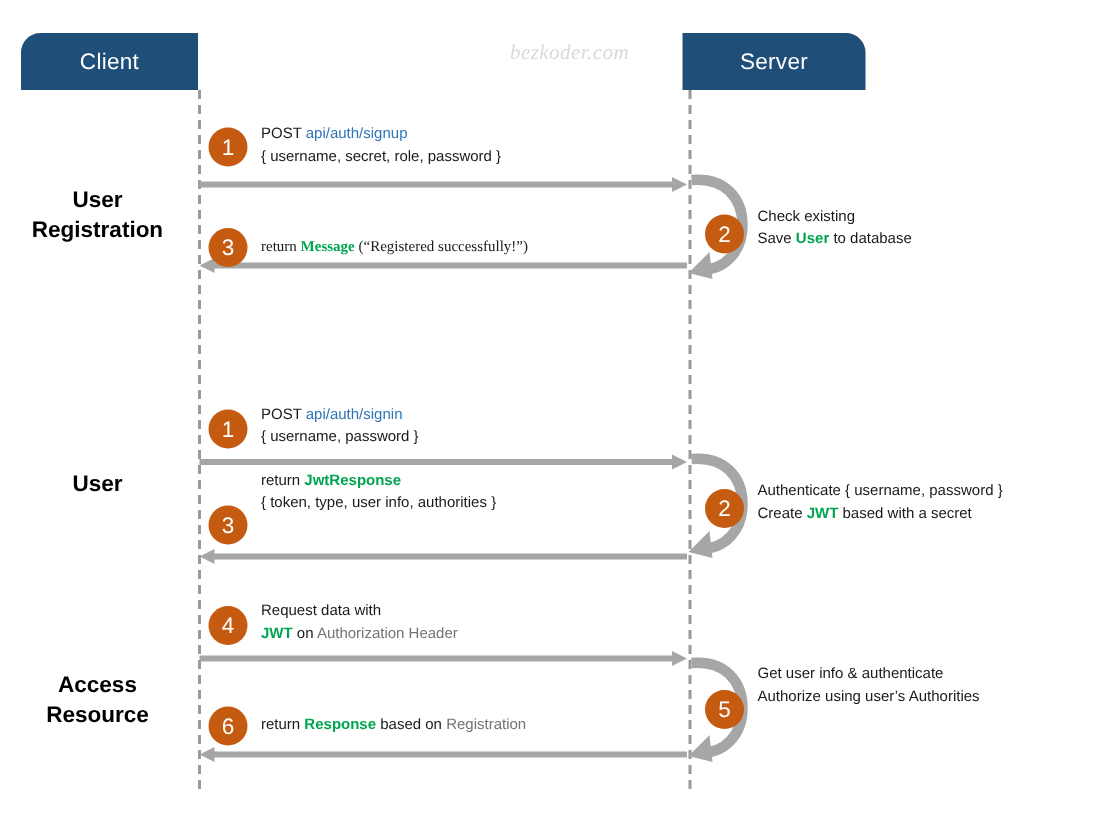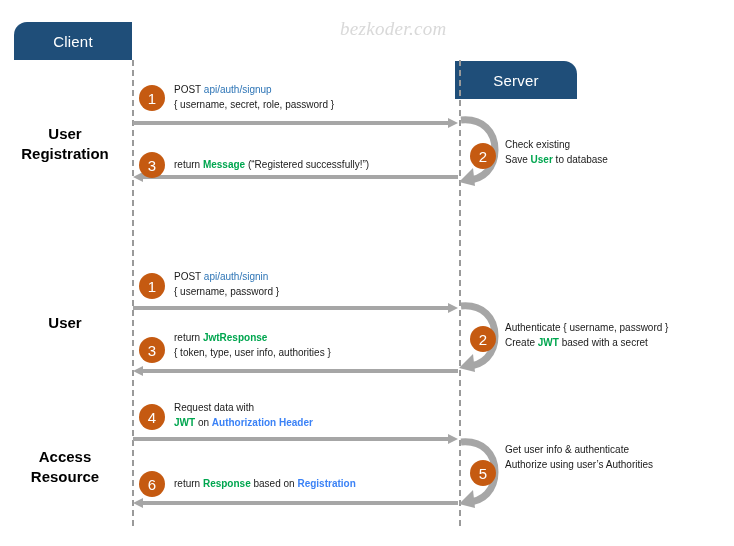--- a/index.html
+++ b/index.html
@@ -33,29 +33,28 @@
     width: 118px;
     height: 38px;
     border-top-left-radius: 13px;
   }
   .actor-server {
     left: 455px;
     top: 22px;
     width: 122px;
     height: 38px;
     border-top-right-radius: 13px;
-    margin-top: 39px;
   }
 
   
   .watermark {
     position: absolute;
     left: 340px;
-    top: 18px;
-    font-size: 19px;
+    top: 28px;
+    font-size: 14px;
     font-style: italic;
     color: #d9d9d9;
     letter-spacing: 0.3px;
     font-family: "Liberation Serif", serif;
   }
 
   
   .lifeline {
     position: absolute;
     top: 60px;
@@ -126,21 +125,21 @@
   
   .msg-text {
     position: absolute;
     font-size: 10px;
     color: #1a1a1a;
     line-height: 1.45;
     white-space: nowrap;
   }
   .kw-blue  { color: #2E75B6; }
   .kw-green { color: #00A64F; font-weight: bold; }
-  .kw-bold  { font-weight: bold; color: #3b82f6; }
+  .kw-bold  { font-weight: normal; color: #737373; }
 
   
   .selfloop {
     position: absolute;
     width: 44px;
     height: 74px;
   }
   .selfloop svg { display: block; }
 </style>
 </head>
@@ -192,21 +191,21 @@
   </div>
   <div class="step-badge" style="left:470px; top:143px;">2</div>
   <div class="msg-text" style="left:505px; top:138px;">
     <div>Check existing</div>
     <div>
       <span>Save </span><span class="kw-green">User</span><span> to database</span>
     </div>
   </div>
 
   <div class="step-badge" style="left:139px; top:152px;">3</div>
-  <div class="msg-text" style="left:174px; top:158px;">
+  <div class="msg-text" style="left:174px; top:158px;font-family:Liberation Serif, serif;">
     <div>
       <span>return </span><span class="kw-green">Message</span><span> (“Registered successfully!”)</span>
     </div>
   </div>
   <div class="arrow to-left" style="left:133px; top:172px; width:325px;">
     <div class="shaft"></div>
     <div class="head"></div>
   </div>
 
   <div class="step-badge" style="left:139px; top:273px;">1</div>
@@ -229,21 +228,21 @@
   </div>
   <div class="step-badge" style="left:470px; top:326px;">2</div>
   <div class="msg-text" style="left:505px; top:321px;">
     <div>Authenticate { username, password }</div>
     <div>
       <span>Create </span><span class="kw-green">JWT</span><span> based with a secret</span>
     </div>
   </div>
 
   <div class="step-badge" style="left:139px; top:337px;">3</div>
-  <div class="msg-text" style="left:174px; top:331px;">
+  <div class="msg-text" style="left:174px; top:314px;">
     <div>
       <span>return </span><span class="kw-green">JwtResponse</span>
     </div>
     <div>{ token, type, user info, authorities }</div>
   </div>
   <div class="arrow to-left" style="left:133px; top:366px; width:325px;">
     <div class="shaft"></div>
     <div class="head"></div>
   </div>
 

